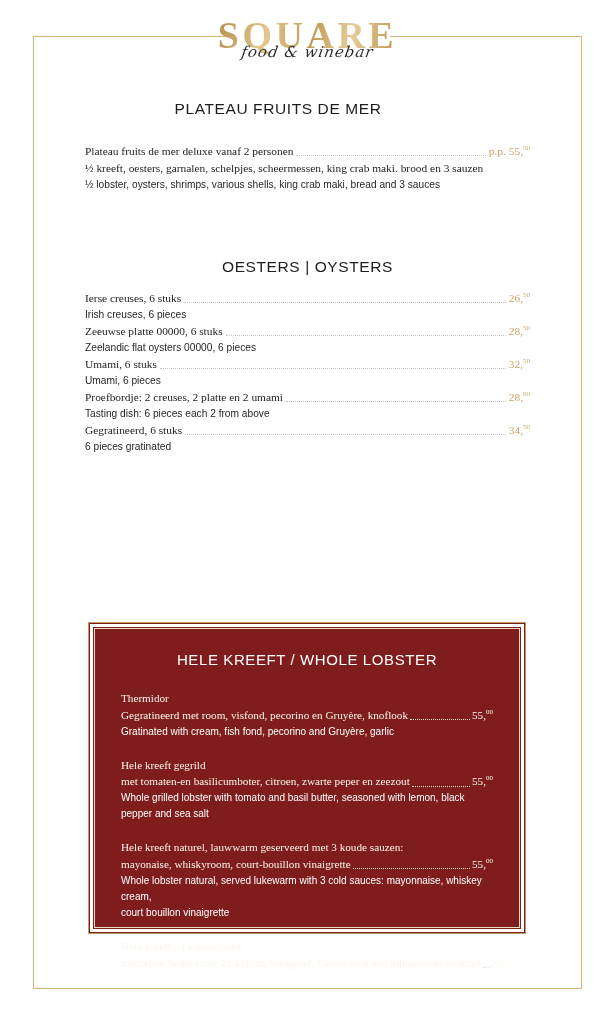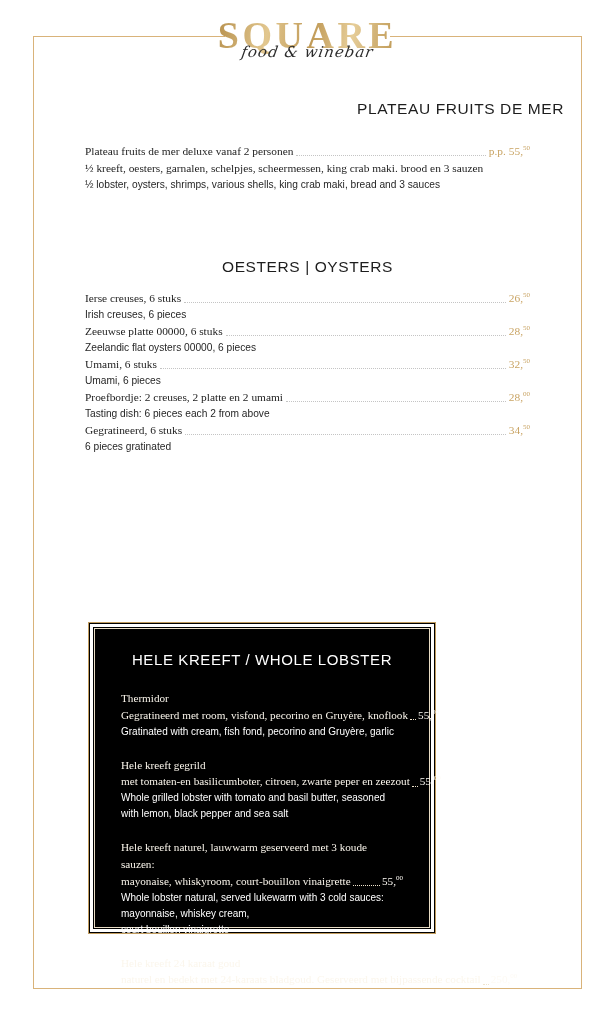--- a/index.html
+++ b/index.html
@@ -61,21 +61,21 @@
 
   
   .section-heading{
     text-align:center;
     font-family:"Liberation Sans", sans-serif;
     font-size:15.5px;
     font-weight:400;
     letter-spacing:0.6px;
     color:#1d1d1d;
   }
-  #heading-plateau{ position:absolute; left:8px; top:100px;  width:556px;text-align:right; }
+  #heading-plateau{ position:absolute; left:0; top:100px;  width:556px; }
   #heading-oesters{ position:absolute; left:0; top:258px; width:615px; }
 
   
   .menu-block{ position:absolute; left:85px; width:445px; }
   #block-plateau{ top:143px; }
   #block-oesters{ top:290px; }
 
   .item{ margin-bottom:0; }
   .item + .item{ }
 
@@ -117,22 +117,22 @@
     font-family:"Liberation Sans", sans-serif;
     font-size:10.2px;
     color:#262626;
     line-height:1.62;
   }
 
   
   #lobster-panel{
     position:absolute;
     left:88px; top:622px;
-    width:348px; height:312px;
-    background:#000000;
+    width:438px; height:312px;
+    background:#7f1d1d;
     border:1.2px solid #c19c5e;
     outline:3px solid #ffffff;
     outline-offset:-5px;
   }
   #lobster-inner{
     position:absolute;
     left:5px; top:5px; right:5px; bottom:5px;
     border:1px solid #e8dcc4;
     padding:22px 26px;
   }

